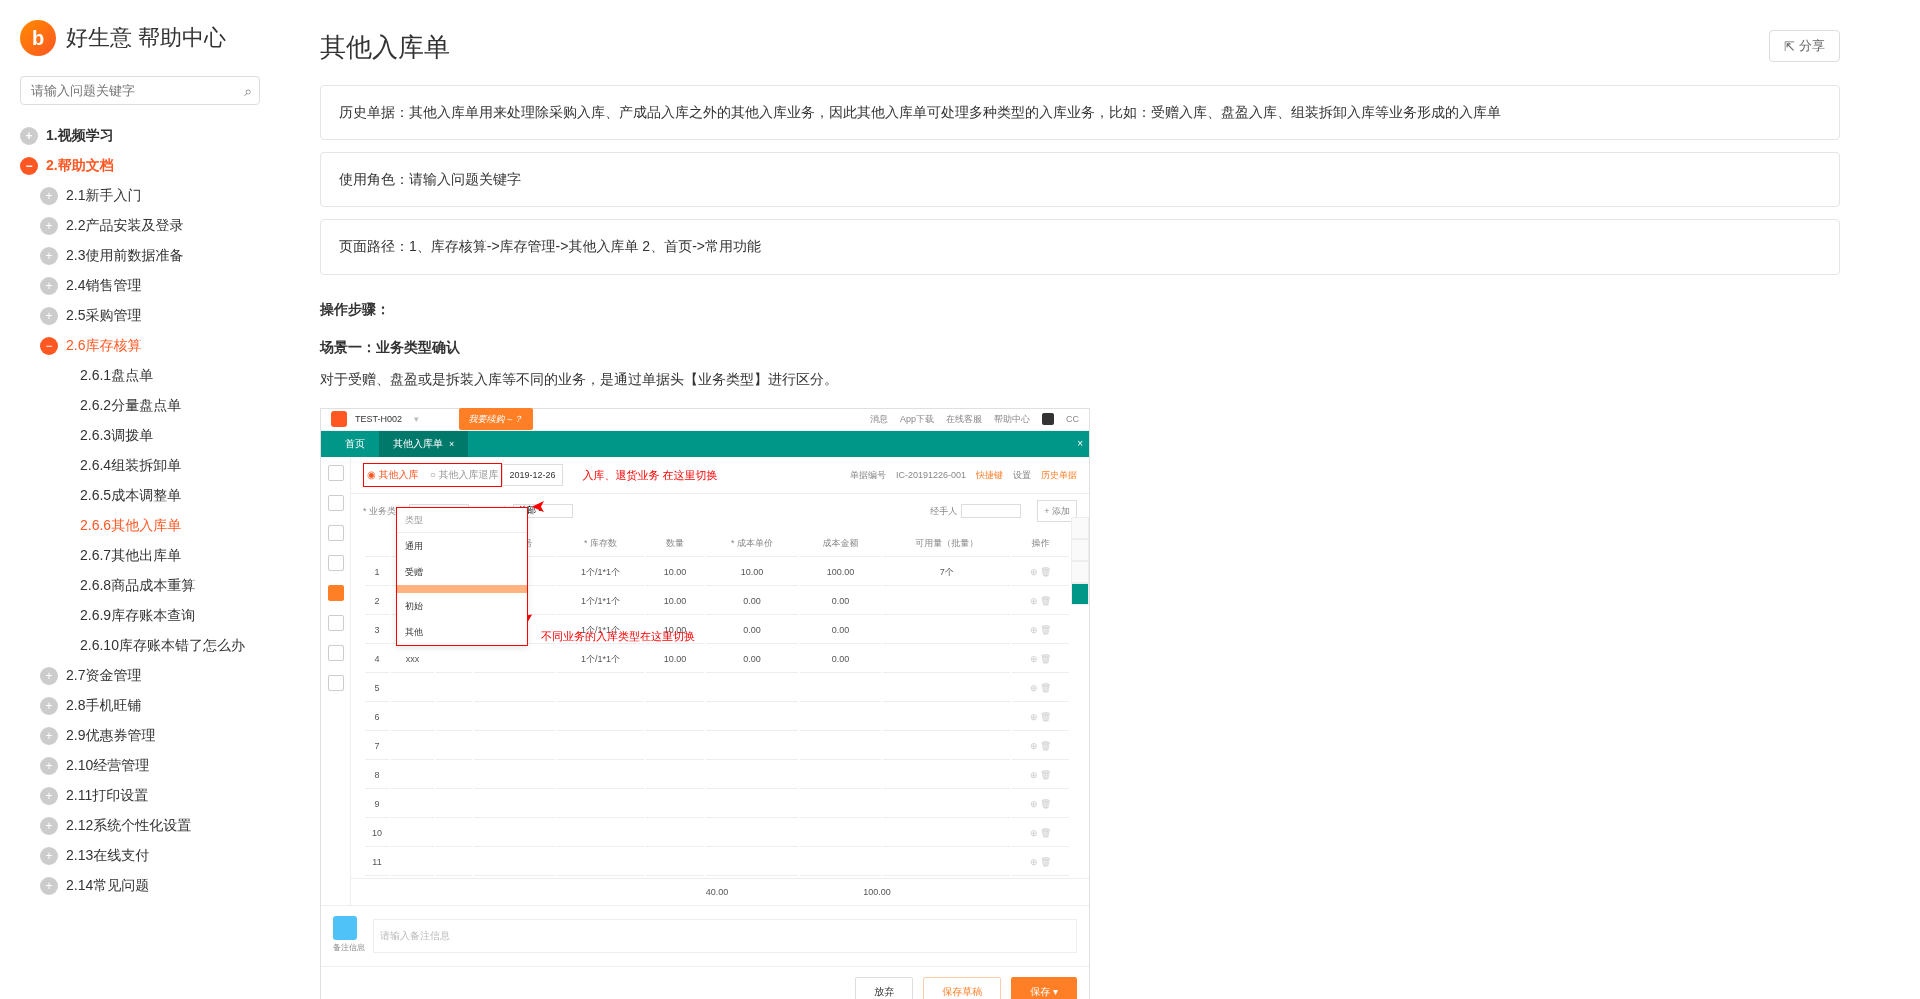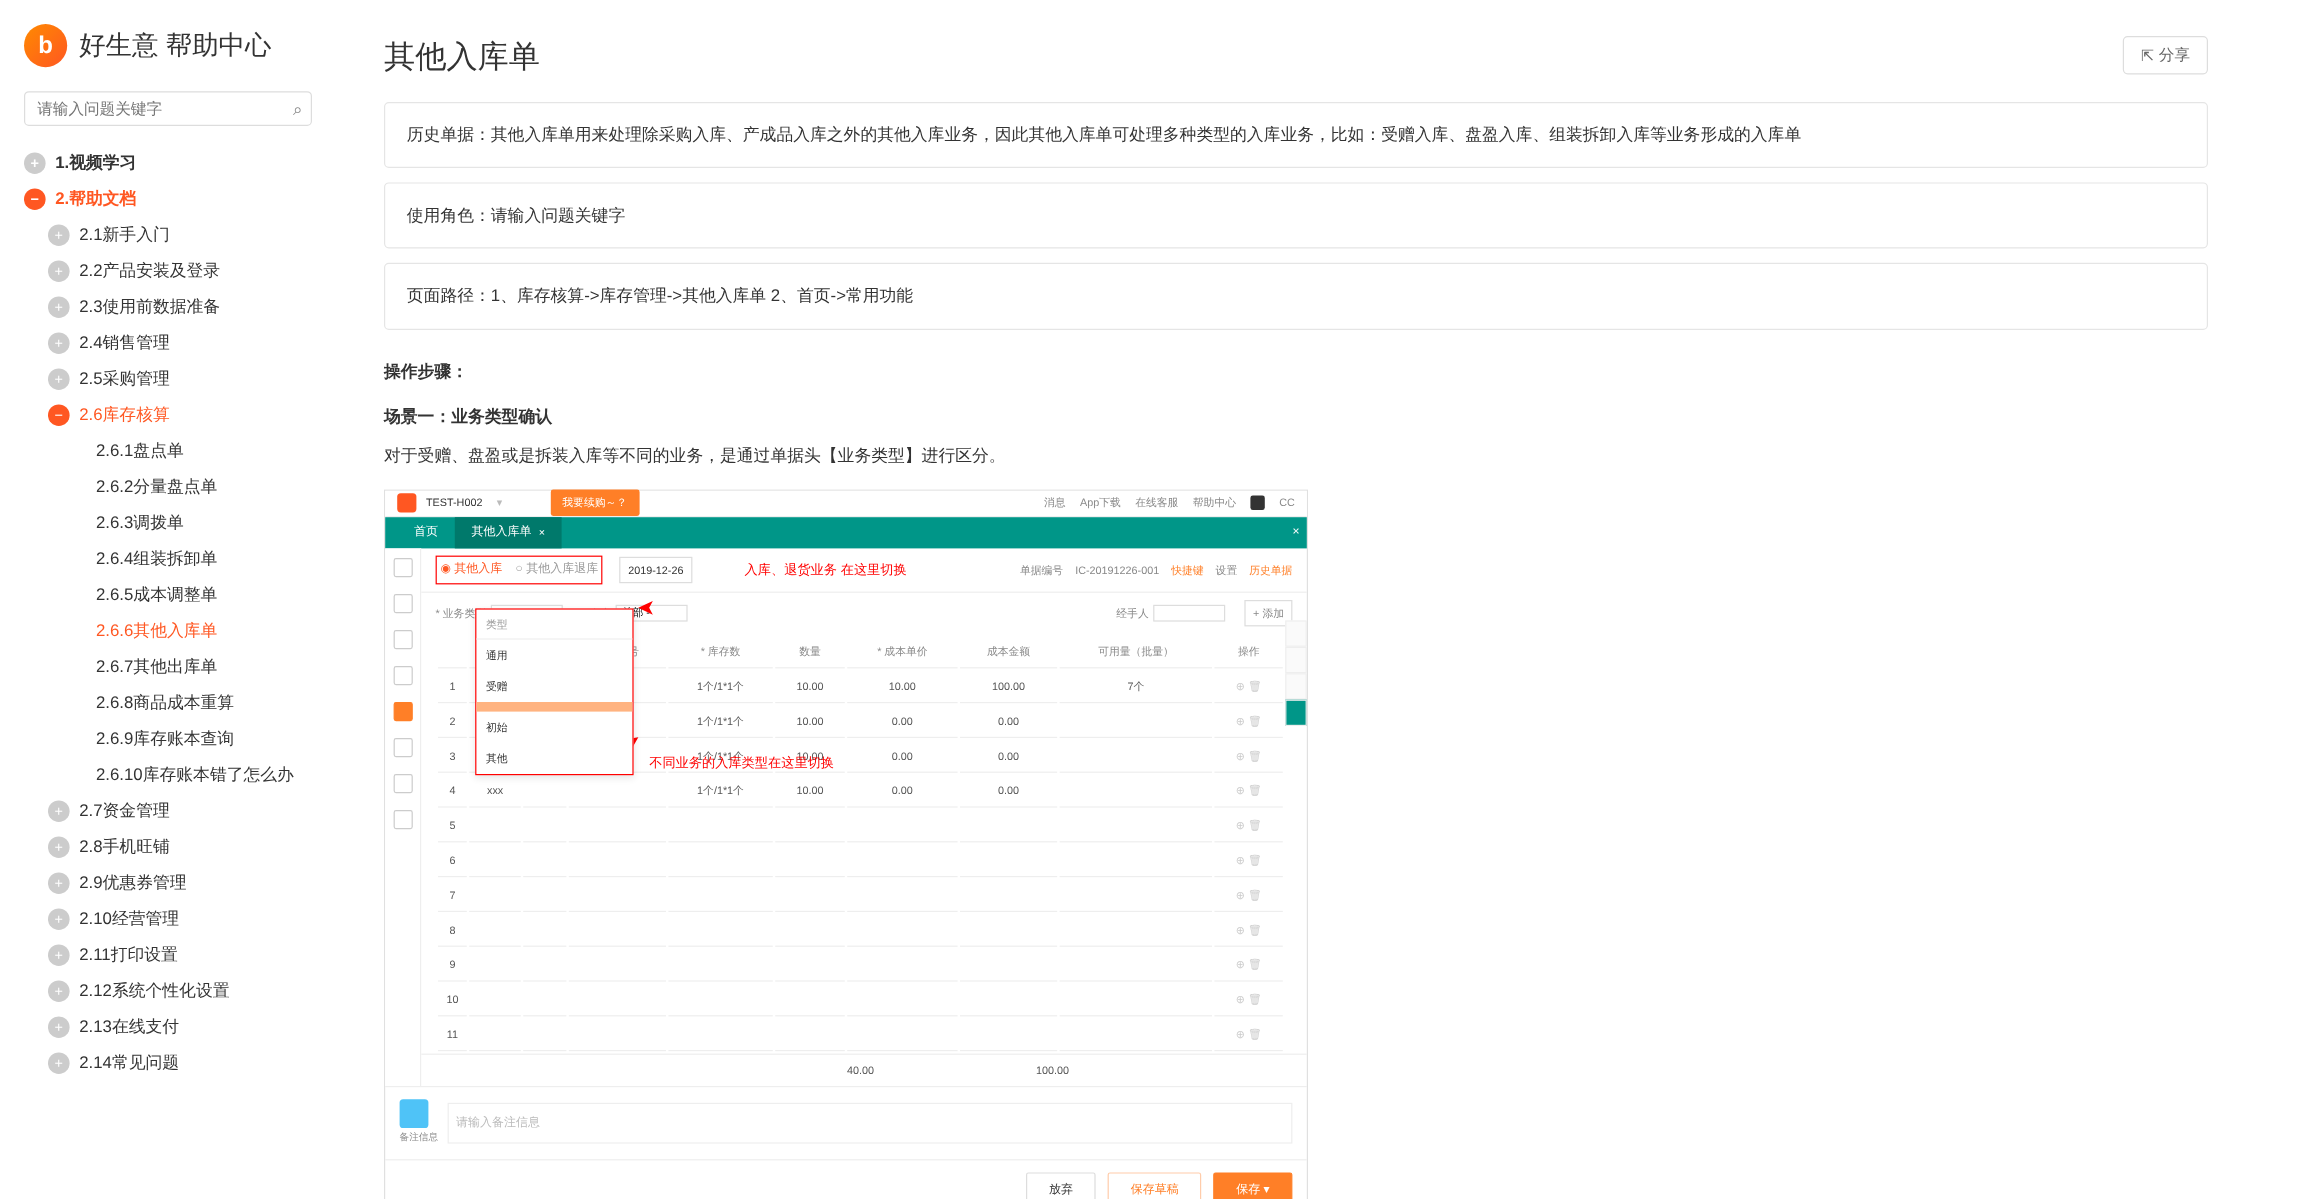--- a/index.html
+++ b/index.html
@@ -28,31 +28,31 @@
 .info-box { border: 1px solid #e5e5e5; border-radius: 4px; padding: 14px 18px; margin-bottom: 12px; font-size: 14px; color: #333; line-height: 1.8; }
 .info-box .label { color: #333; }
 .content { margin-top: 20px; line-height: 2; font-size: 14px; }
 .content h4 { font-weight: bold; margin-top: 10px; margin-bottom: 4px; }
 .screenshot { border: 1px solid #e0e0e0; margin: 15px 0 30px 0; background: #fff; width: 770px; font-size: 10px; }
 .ss-top { height: 22px; background: #fff; display: flex; align-items: center; padding: 0 10px; border-bottom: 1px solid #eee; }
 .ss-logo { width: 16px; height: 16px; background: #ff5722; border-radius: 3px; margin-right: 8px; }
 .ss-toptxt { color: #333; font-size: 9px; }
 .ss-top-right { margin-left: auto; display: flex; gap: 12px; color: #888; font-size: 9px; align-items: center; }
 .ss-badge { width:12px; height:12px; background:#333; border-radius:2px; }
-.ss-orange-btn { background: #ff7f27; color: #fff; padding: 2px 10px; border-radius: 2px; font-size: 9px; margin-left: 40px; }
+.ss-orange-btn { background: #ff7f27; color: #fff; padding: 2px 10px; border-radius: 2px; font-size: 9px; margin-left: 40px; font-style: italic; }
 .ss-tabs { height: 26px; background: #009688; display: flex; align-items: center; padding: 0 10px; color: #fff; font-size: 10px; position: relative; }
 .ss-tab { padding: 0 14px; height: 100%; display: flex; align-items: center; }
 .ss-tab.active { background: #00796b; }
 .ss-tab .x { margin-left: 6px; font-size: 9px; }
 .ss-tabs .close { position: absolute; right: 6px; color: #fff; }
 .ss-leftnav { position: absolute; left: 0; top: 0; bottom: 0; width: 30px; background: #fff; border-right: 1px solid #eee; display: flex; flex-direction: column; align-items: center; padding-top: 8px; gap: 14px; }
 .ss-leftnav .ln { width: 16px; height: 16px; border: 1px solid #ccc; border-radius: 2px; }
 .ss-leftnav .ln.on { background: #ff7f27; border-color: #ff7f27; }
 .ss-body { position: relative; padding-left: 30px; min-height: 340px; }
-.ss-header-row { display: flex; align-items: center; padding: 6px 12px; gap: 14px; border-bottom: 1px solid #eee; }
+.ss-header-row { display: flex; align-items: center; padding: 6px 12px; border-bottom: 1px solid #eee; }
 .ss-radio { color: #ff5722; font-size: 10px; }
 .ss-radio.g { color: #999; }
 .ss-redbox { border: 1.5px solid #ff0000; padding: 1px 3px; }
 .ss-date { border: 1px solid #ddd; padding: 1px 6px; font-size: 9px; }
 .ss-rightmeta { margin-left: auto; font-size: 9px; color: #888; display: flex; gap: 10px; align-items: center; }
 .ss-annot { color: #ff0000; font-size: 11px; }
 .ss-filter-row { display: flex; align-items: center; padding: 6px 12px; gap: 16px; font-size: 9px; color: #888; }
 .ss-filter-row .fld { display: flex; align-items: center; gap: 4px; }
 .ss-filter-row input { border: 1px solid #ddd; padding: 1px 4px; width: 60px; font-size: 9px; }
 .ss-table { width: calc(100% - 30px); margin: 0 12px; font-size: 9px; color: #555; }
@@ -253,21 +253,21 @@
             <div class="ln"></div>
           </div>
           <div class="ss-header-row">
             <span class="ss-redbox">
               <span class="ss-radio">◉ <span>其他入库</span></span>
               &nbsp;&nbsp;
               <span class="ss-radio g">○ <span>其他入库退库</span></span>
             </span>
             <span class="ss-date ss-redbox">2019-12-26</span>
             <span class="ss-arrow ss-arrow1">➤</span>
-            <span class="ss-annot" style="margin-left:30px">入库、退货业务 在这里切换</span>
+            <span class="ss-annot" style="margin-left:20px">入库、退货业务 在这里切换</span>
             <div class="ss-rightmeta">
               <span>单据编号</span>
               <span>IC-20191226-001</span>
               <span style="color:#ff7f27">快捷键</span>
               <span>设置</span>
               <span style="color:#ff7f27">历史单据</span>
             </div>
           </div>
           <div class="ss-filter-row">
             <div class="fld">

